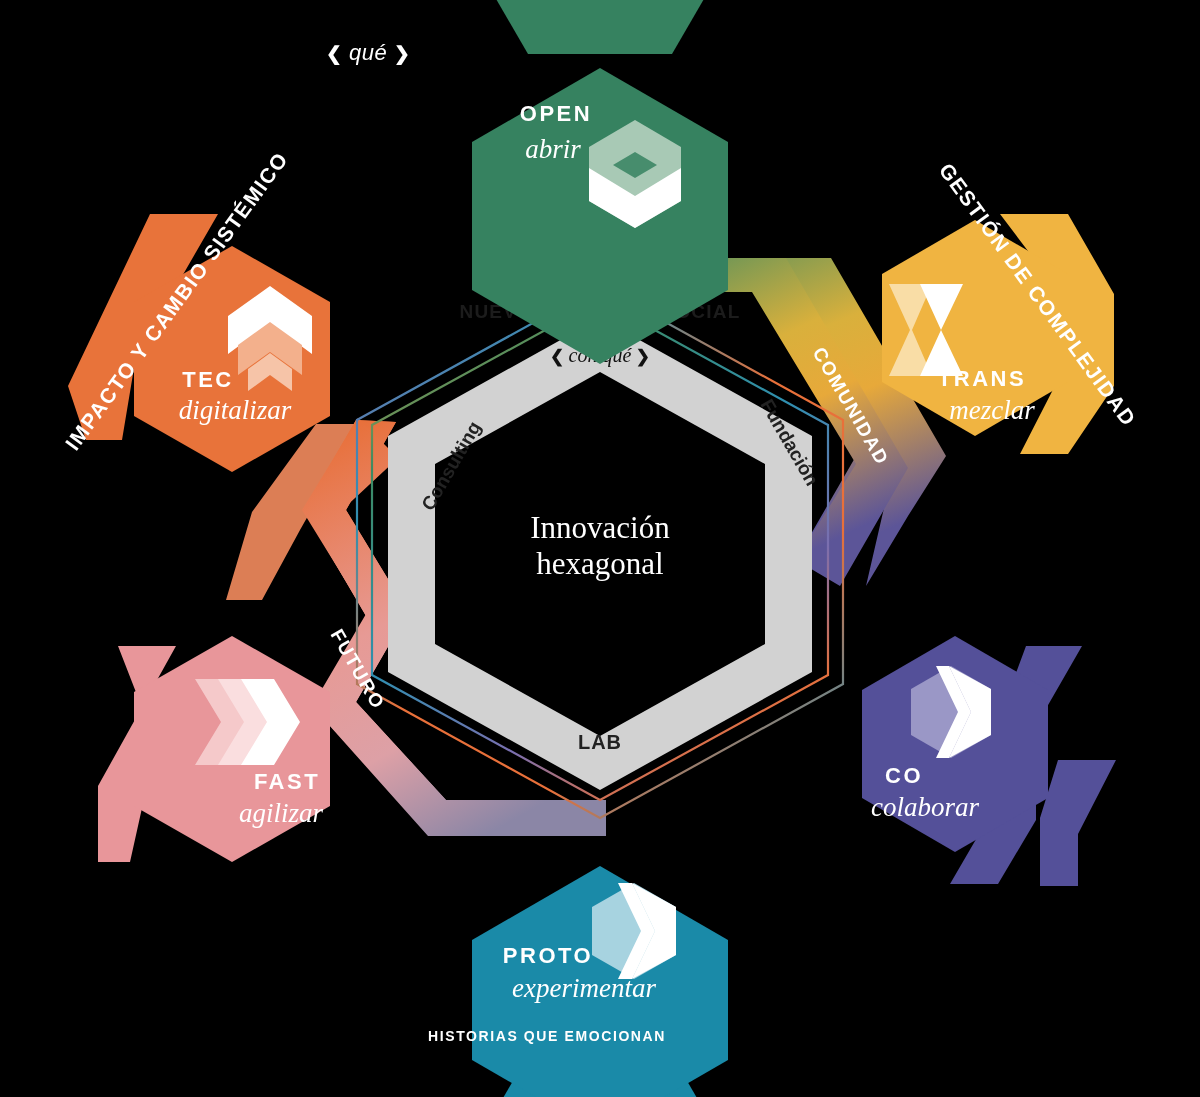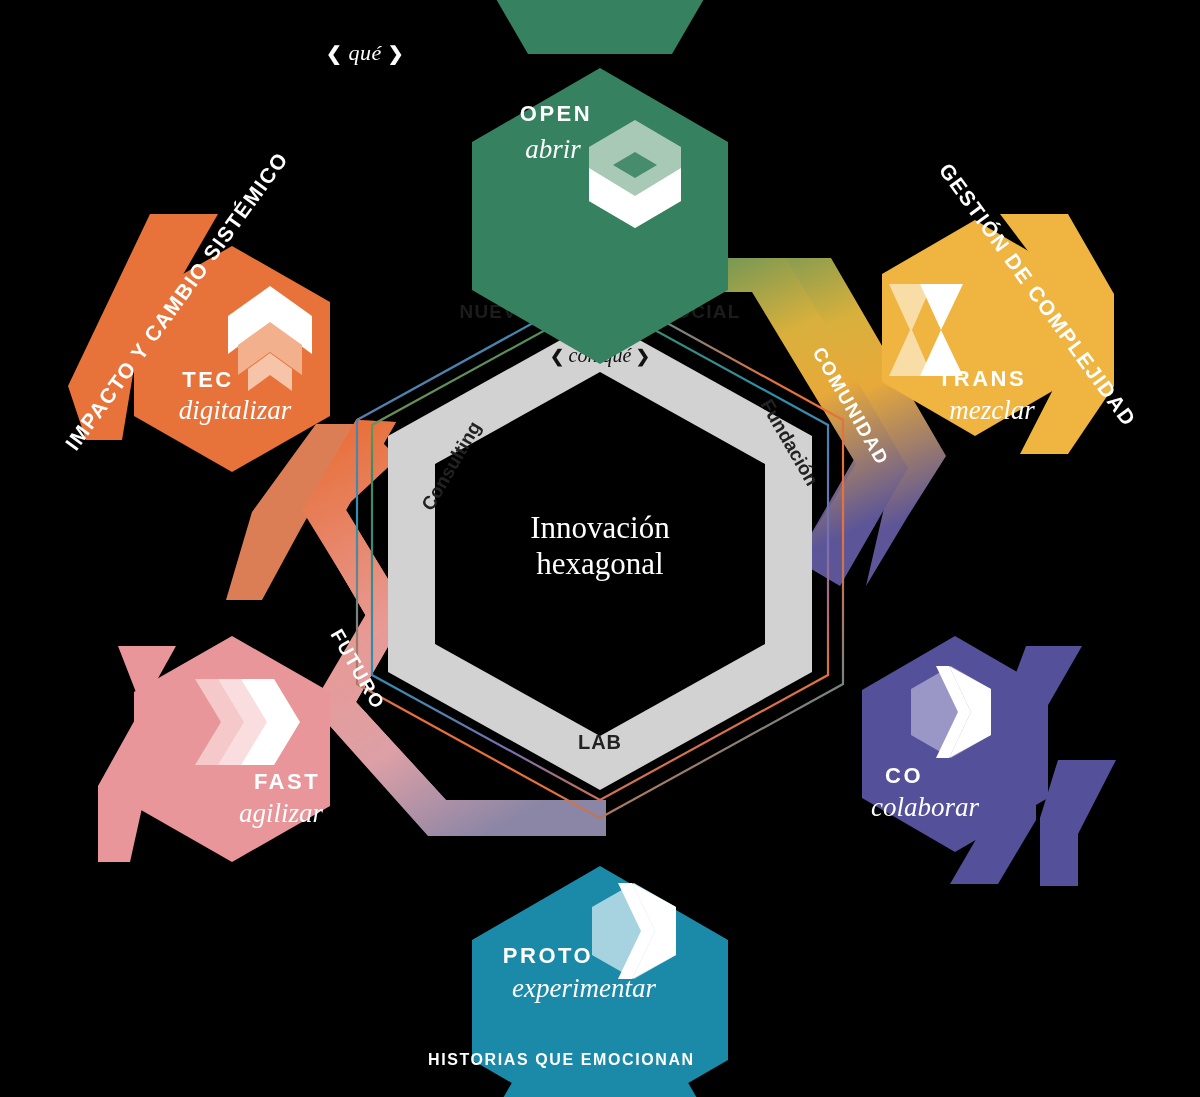--- a/index.html
+++ b/index.html
@@ -1,24 +1,24 @@
 <!DOCTYPE html>
 <html><head>
 <meta charset="utf-8">
 <style>
   html,body{margin:0;padding:0;background:#000;}
   body{width:1200px;height:1097px;overflow:hidden;
        font-family:"Liberation Sans",sans-serif;}
   #stage{position:relative;width:1200px;height:1097px;background:#000;}
   #stage svg{position:absolute;top:0;left:0;}
   .lbl{position:absolute;color:#fff;white-space:nowrap;}
-  .que{font-family:Liberation Serif, serif;font-style:italic;font-size:22px;
+  .que{font-family:Liberation Sans, sans-serif;font-style:italic;font-size:22px;
        letter-spacing:.5px;}
   .que b{font-style:normal;font-weight:700;font-size:19px;}
-  .bottomcap{font-size:16px;font-weight:700;letter-spacing:1.6px;margin-top:23px;}
+  .bottomcap{font-size:14px;font-weight:700;letter-spacing:1.6px;}
 </style>
 </head>
 <body>
 
 <div id="stage">
 
 <svg width="1200" height="1097" viewBox="0 0 1200 1097">
   <defs>
     <linearGradient id="gComunidad" x1="0" y1="0" x2="0.45" y2="1">
       <stop offset="0%" stop-color="#3c8a62"></stop>

